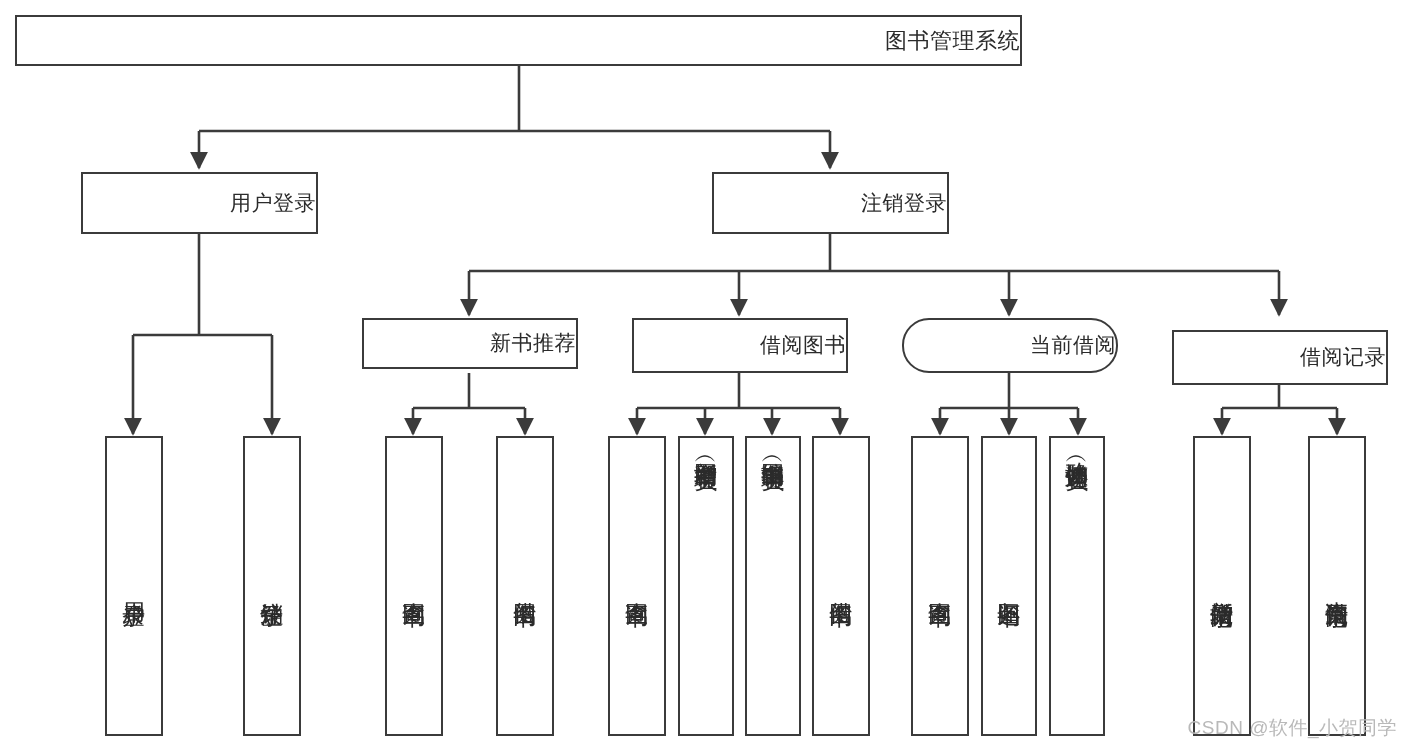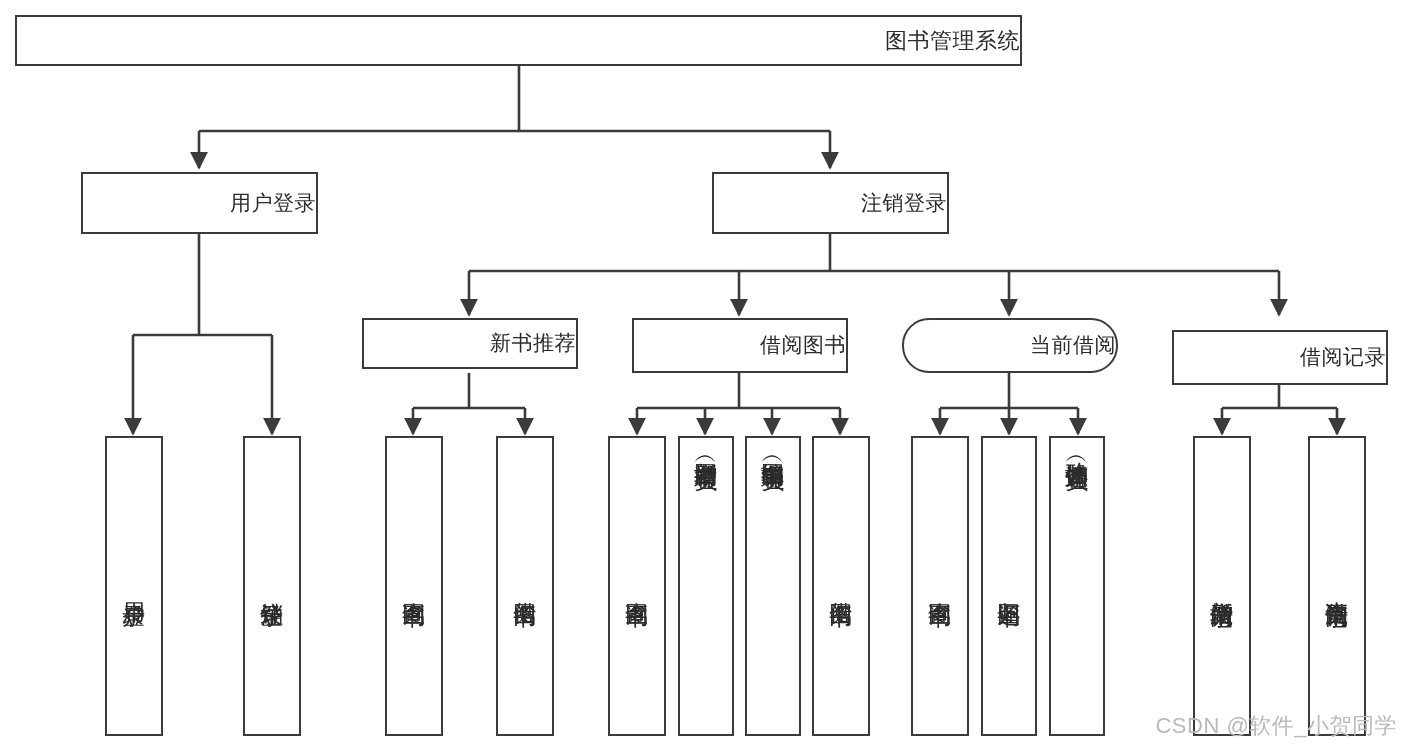--- a/index.html
+++ b/index.html
@@ -66,21 +66,21 @@
     letter-spacing: 1px;
     max-height: 100%;
   }
   .node.v.top .label {
     align-self: flex-start;
   }
   #watermark {
     position: absolute;
     right: 8px;
     bottom: 6px;
-    font-size: 22px;
+    font-size: 19px;
     color: #b9b9b9;
     letter-spacing: 0.5px;
     z-index: 5;
     white-space: nowrap;
     user-select: none;
   }
 </style>
 </head>
 <body>
 

